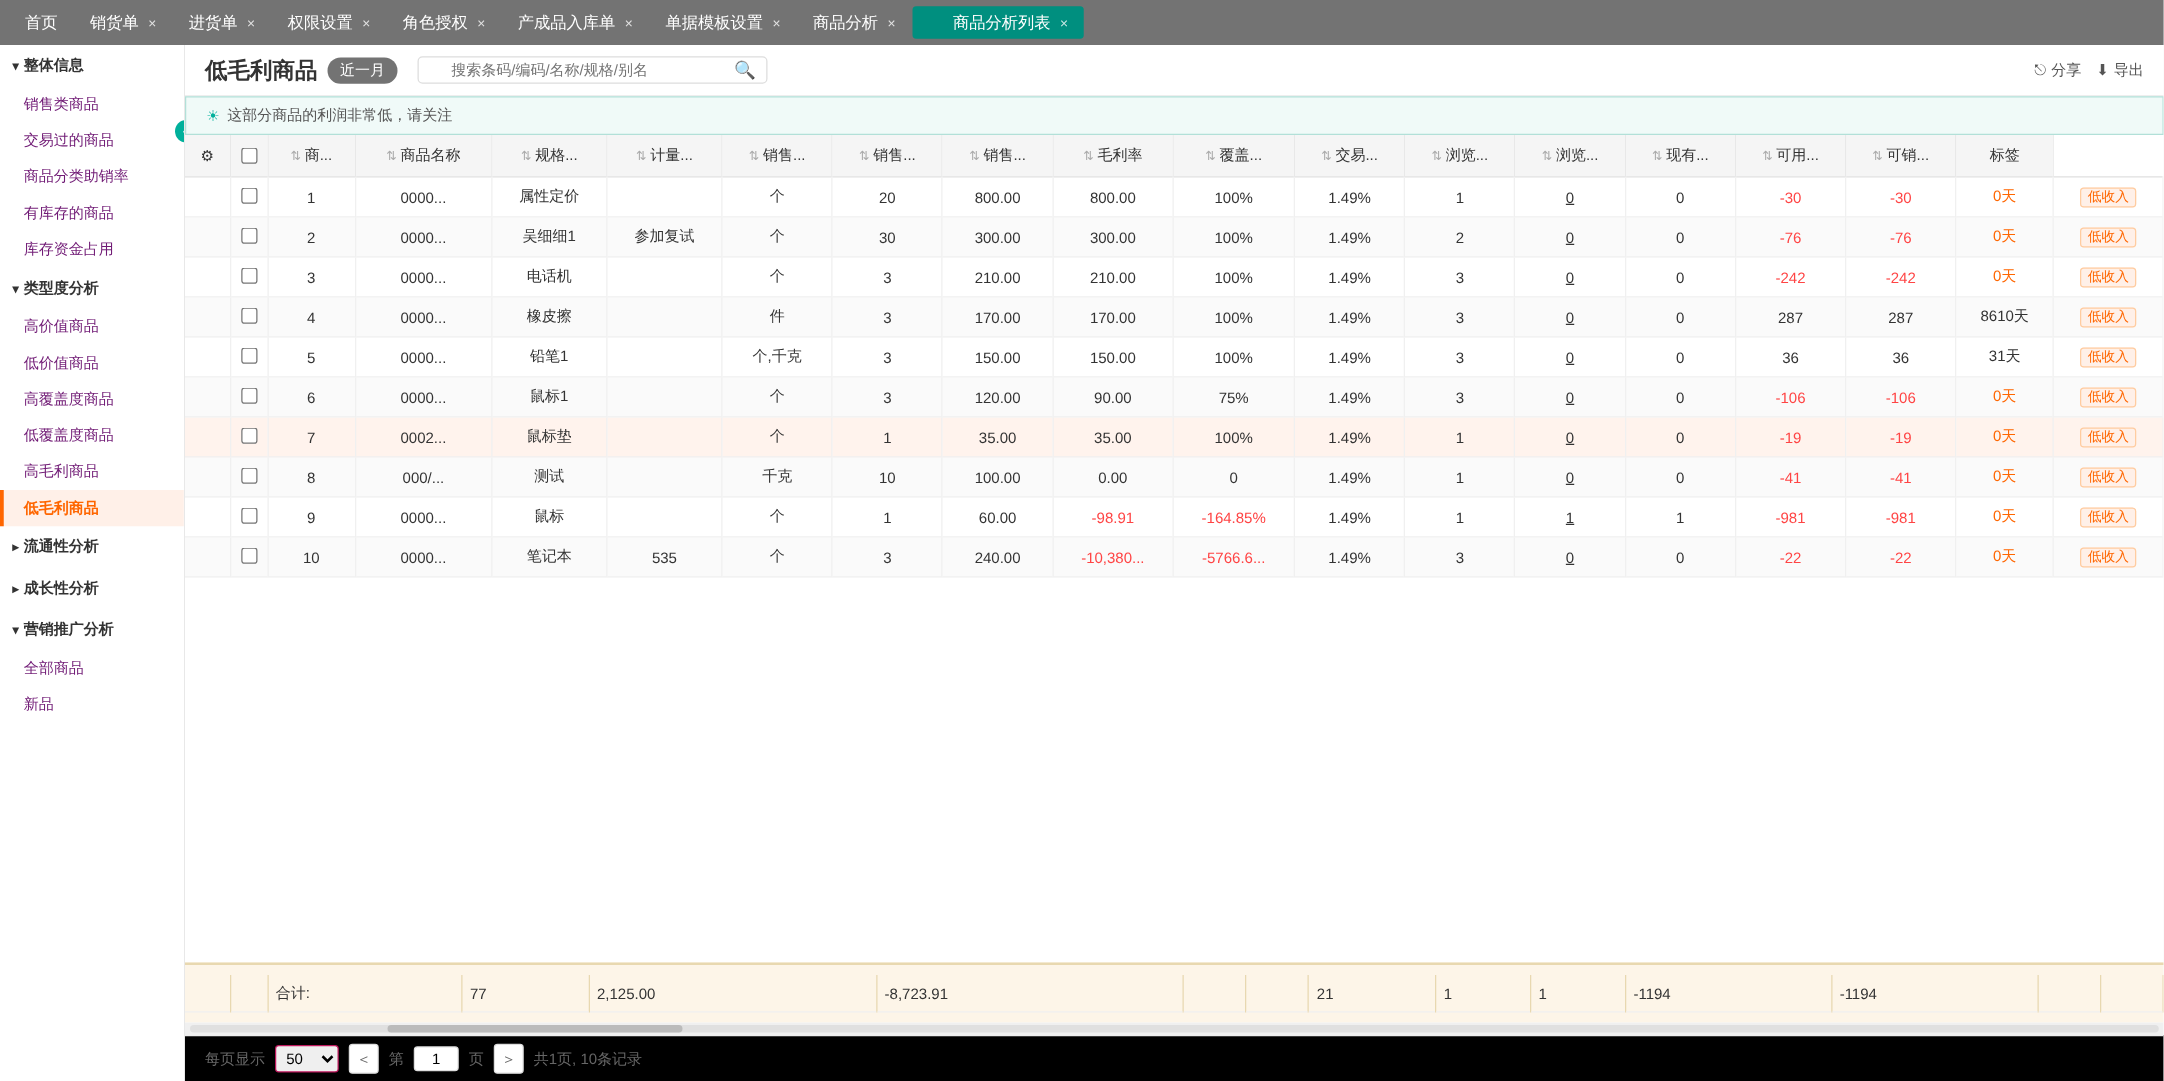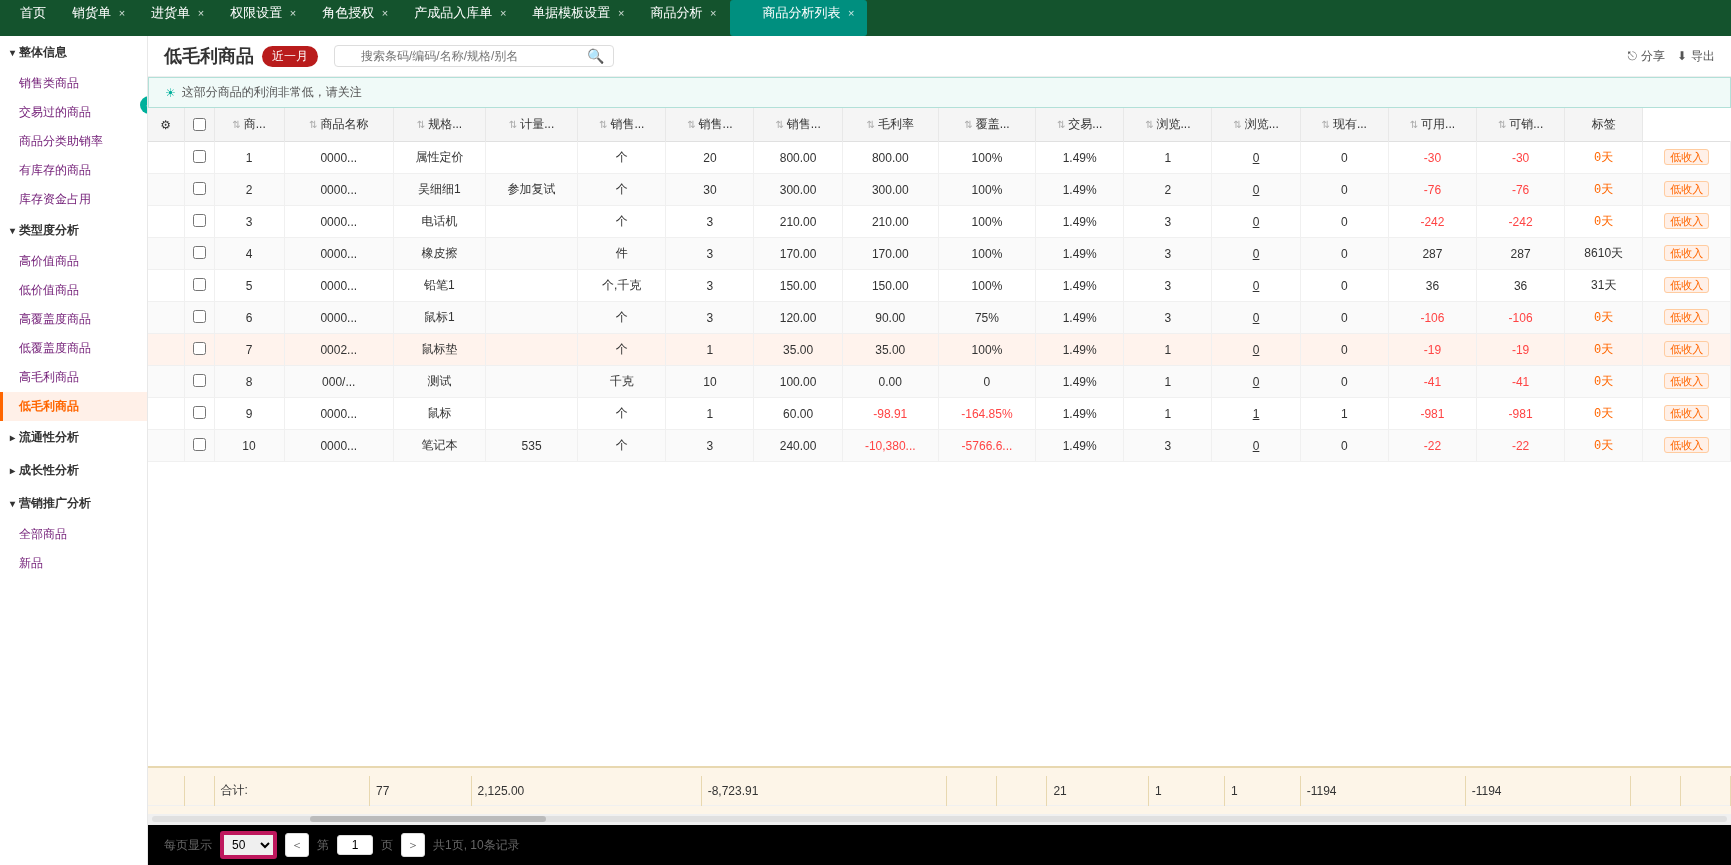--- a/index.html
+++ b/index.html
@@ -1,21 +1,22 @@
 <!DOCTYPE html>
 <html><head>
   <meta charset="utf-8">
   <style>
     * { box-sizing: border-box; margin: 0; padding: 0; font-family: 'Microsoft YaHei', Arial, sans-serif; font-size: 12px; }
     body { background: #f5f5f5; overflow-x: hidden; }
 
     
     .top-nav {
-      background: #14532d;
-      display: flex;
+      background: #737373;
+      display: flex;
+      align-items: center;
       height: 36px;
       padding: 0 8px;
       gap: 2px;
     }
     .nav-item {
       color: #fff;
       padding: 4px 12px;
       cursor: pointer;
       border-radius: 3px;
       white-space: nowrap;
@@ -91,21 +92,21 @@
       padding: 8px 16px;
       border-bottom: 1px solid #eee;
       gap: 8px;
     }
     .page-title {
       font-size: 18px;
       font-weight: bold;
       color: #333;
     }
     .filter-btn {
-      background: #b91c1c;
+      background: #737373;
       color: #fff;
       padding: 2px 10px;
       border-radius: 12px;
       font-size: 12px;
       cursor: pointer;
     }
     .search-box {
       display: flex;
       align-items: center;
       border: 1px solid #ddd;
@@ -189,21 +190,21 @@
     tbody tr:nth-child(even) { background: #fafafa; }
     tbody tr.highlighted { background: #fff3ed; }
     tbody td {
       padding: 7px 6px;
       text-align: center;
       color: #333;
       border-right: 1px solid #f0f0f0;
       white-space: nowrap;
     }
     .td-red { color: #ff4444; }
-    .td-orange { color: #ff6600; font-family: Liberation Mono, monospace; }
+    .td-orange { color: #ff6600; }
     .badge-tag {
       background: #fff0e8;
       color: #ff6600;
       border: 1px solid #ffcca0;
       border-radius: 3px;
       padding: 1px 5px;
       font-size: 11px;
     }
     .underline-link { text-decoration: underline; color: #333; cursor: pointer; }
 
@@ -233,21 +234,21 @@
       display: flex;
       align-items: center;
       justify-content: flex-start;
       padding: 6px 16px;
       border-top: 1px solid #eee;
       background: #000000;
       gap: 8px;
     }
     .page-size-label { color: #666; }
     .page-size-select {
-      border: 4px solid #be185d;
+      border: 1px solid #be185d;
       border-radius: 3px;
       padding: 2px 4px;
       font-size: 12px;
     }
     .page-btn {
       width: 24px;
       height: 24px;
       display: flex;
       align-items: center;
       justify-content: center;

